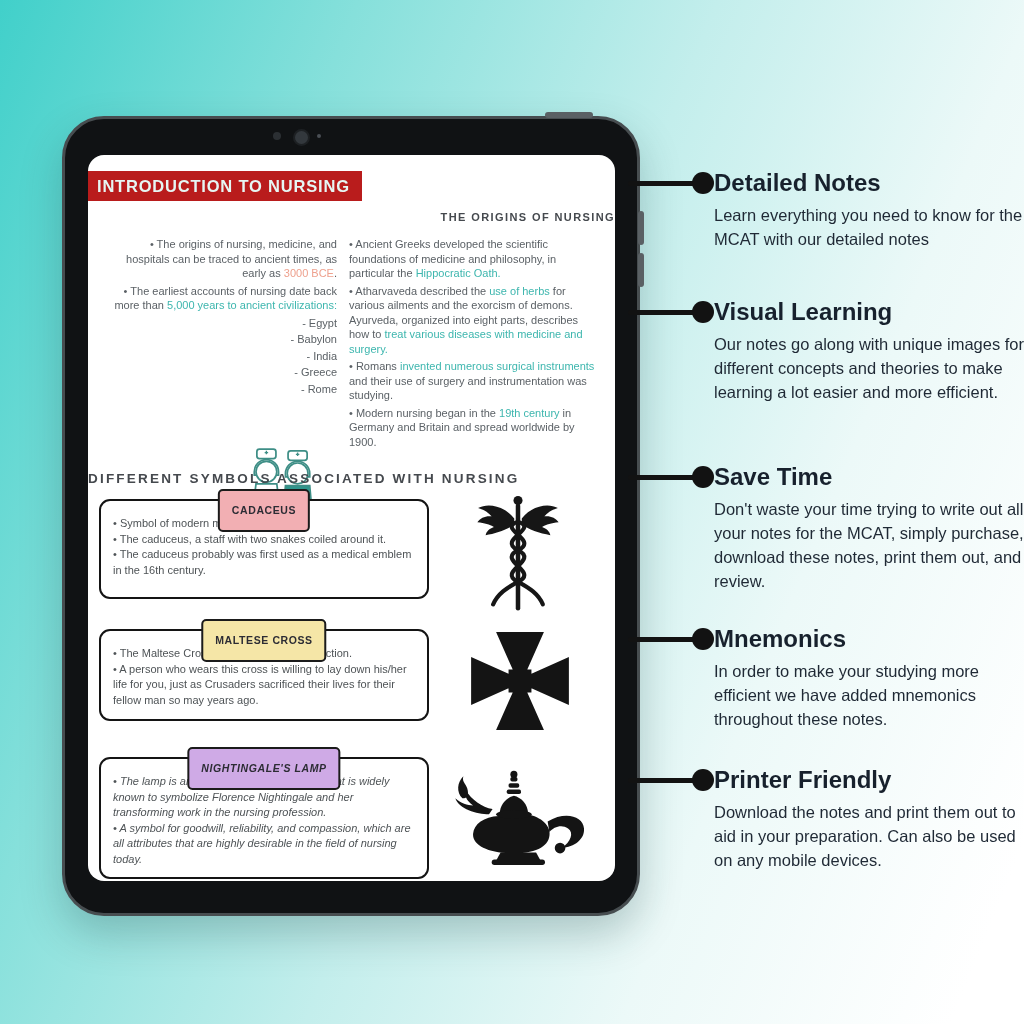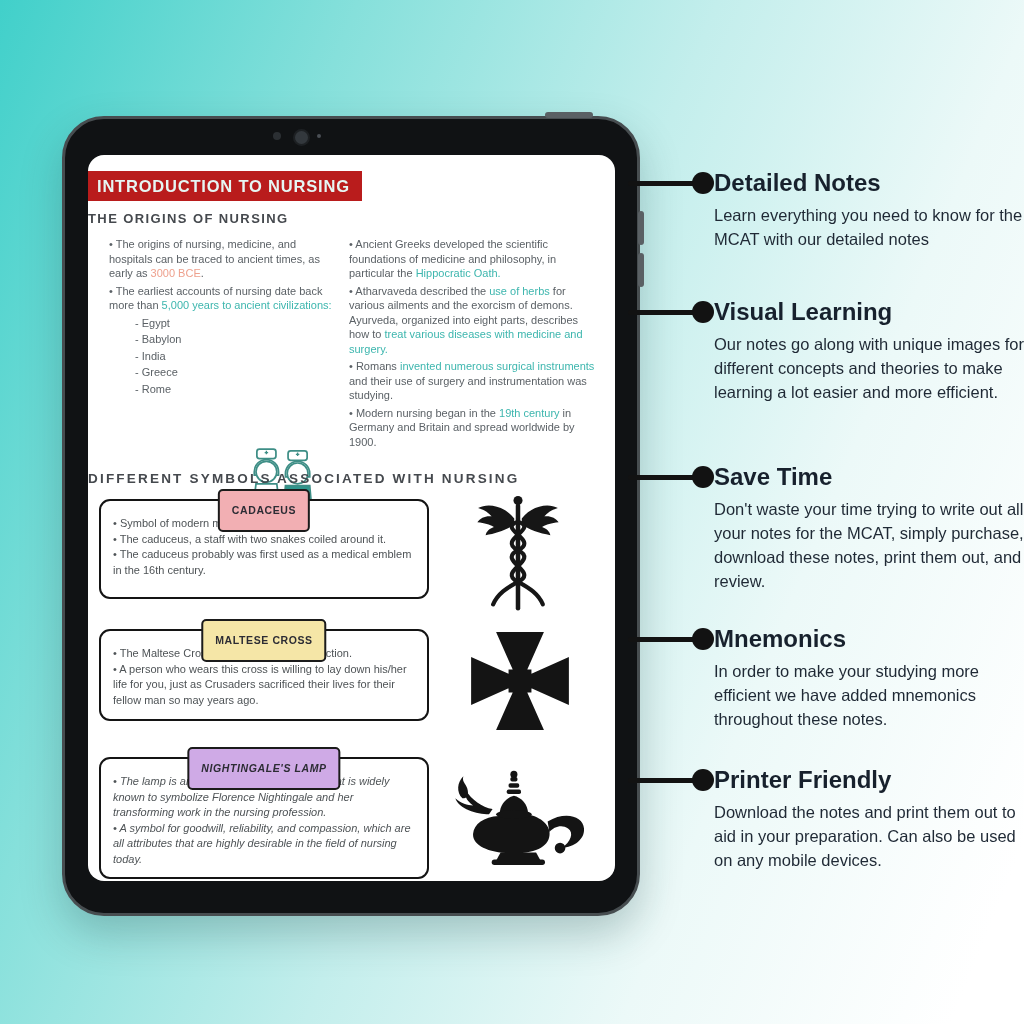--- a/index.html
+++ b/index.html
@@ -27,26 +27,26 @@
     background:#ffffff;border-radius:16px;overflow:hidden;
   }
   
   .banner{
     position:absolute;left:0;top:16px;width:274px;height:30px;
     background:#b91c1c;color:#e6f6f3;font-size:16.5px;font-weight:bold;
     letter-spacing:.8px;line-height:30px;padding-left:9px;box-sizing:border-box;
     white-space:nowrap;
   }
   .h-origins{
-    position:absolute;left:0;top:56px;width:100%;text-align:left;
-    font-size:13px;font-weight:bold;letter-spacing:1.4px;color:#45494e;
+    position:absolute;left:0;top:56px;width:100%;text-align:right;
+    font-size:11px;font-weight:bold;letter-spacing:1.4px;color:#45494e;
   }
   .cols{position:absolute;left:21px;top:82px;width:487px;display:flex;gap:12px;}
   .col{font-size:11px;line-height:1.32;color:#5b6166;}
-  .col.left{width:228px;position:relative;}
+  .col.left{width:228px;position:relative;text-align:right;}
   .col.right{width:247px;}
   .col p{margin:0 0 3px 0;}
   .hl{color:#3db6ae;}
   .hl2{color:#eea18e;}
   .civ{margin:0 0 0 26px;padding:0;list-style:none;}
   .civ li{margin:0 0 2px 0;}
   .nurses{position:absolute;left:118px;top:200px;width:110px;height:104px;}
   .h-symbols{
     position:absolute;left:0;top:316px;width:100%;text-align:left;
     font-size:13.5px;font-weight:bold;letter-spacing:2.2px;color:#45494e;

